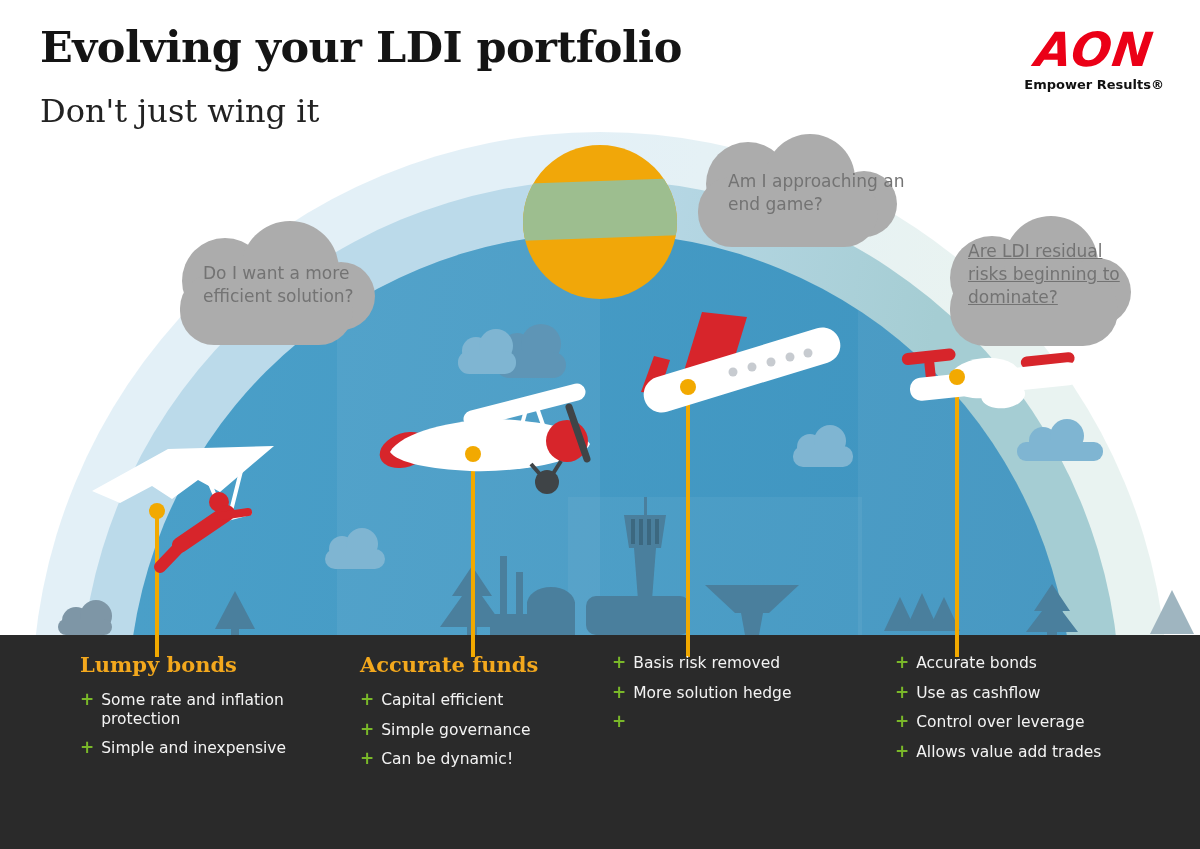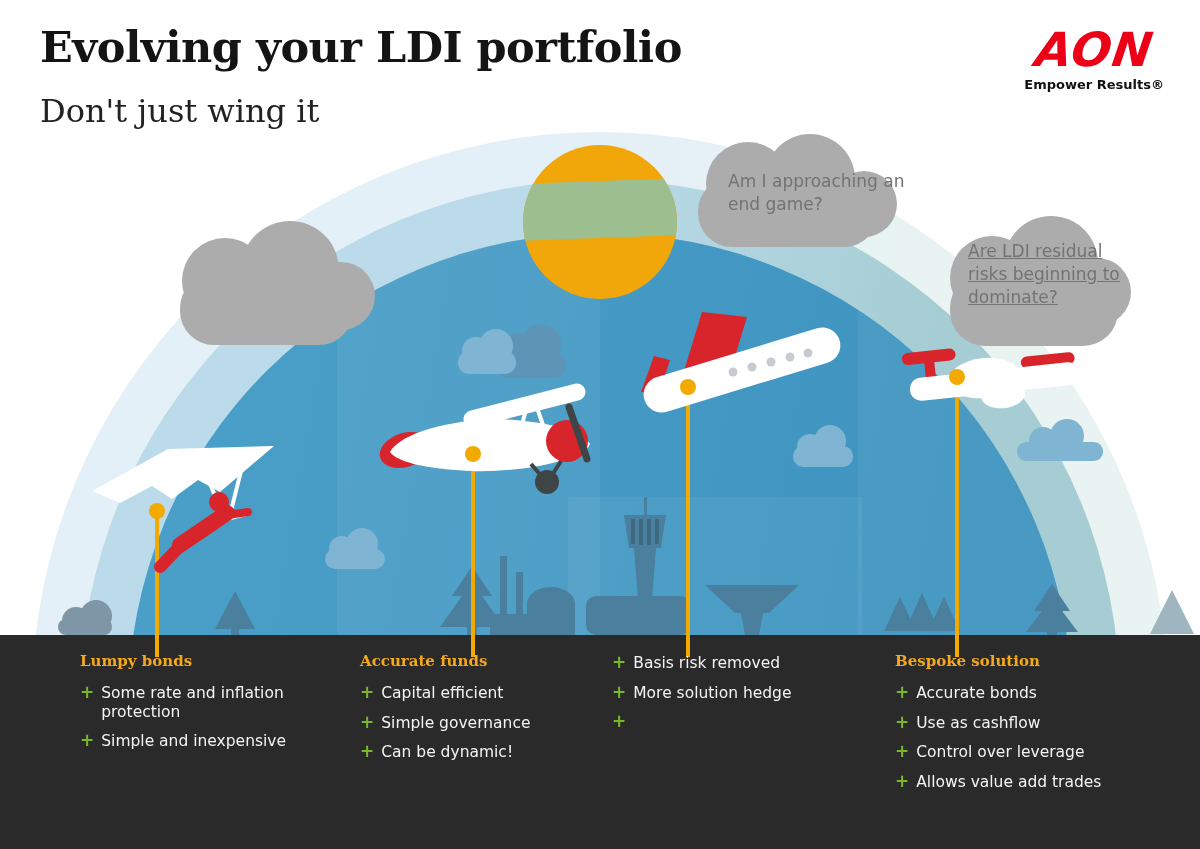--- a/index.html
+++ b/index.html
@@ -48,21 +48,21 @@
   .cloud-text-2{left:728px;top:170px;width:178px;}
   .cloud-text-3{left:968px;top:240px;width:152px;text-decoration:underline;}
 
   
   .col{position:absolute;top:652px;}
   .col-1{left:80px;width:278px;}
   .col-2{left:360px;width:240px;}
   .col-3{left:612px;width:282px;}
   .col-4{left:895px;width:260px;}
   .col h3{margin:0 0 12px 0;font-family:"DejaVu Serif",serif;font-weight:700;
-          font-size:15px;color:#f3a81d;}
+          font-size:21px;color:#f3a81d;}
   .col ul{list-style:none;margin:0;padding:0;}
   .col li{display:flex;align-items:baseline;gap:7px;margin-bottom:9px;
           font-size:15.5px;line-height:1.2;color:#f3f3f3;}
   .plus{color:#7ab829;font-weight:700;font-size:17px;flex:0 0 auto;}
 </style>
 </head>
 <body>
 
 <div class="canvas">
 
@@ -239,20 +239,21 @@
     </g>
   </svg>
 
   <div class="title">Evolving your LDI portfolio</div>
   <div class="subtitle">Don't just wing it</div>
   <div class="logo">
     <div class="logo-text">AON</div>
     <div class="logo-tagline">Empower Results®</div>
   </div>
 
+  <div class="cloud-text cloud-text-1">Do I want a more efficient solution?</div>
   <div class="cloud-text cloud-text-2">Am I approaching an end game?</div>
   <div class="cloud-text cloud-text-3">Are LDI residual risks beginning to dominate?</div>
 
   <div class="col col-1">
     <h3>Lumpy bonds</h3>
     <ul>
       <li>
         <span class="plus">+</span>
         <span>Some rate and inflation protection</span>
         </li>
@@ -291,21 +292,20 @@
         <span class="plus">+</span>
         <span>More solution hedge</span>
         </li>
       <li>
         <span class="plus">+</span>
         </li>
     </ul>
   </div>
 
   <div class="col col-4">
-    <h3>Bespoke solution</h3>
     <ul>
       <li>
         <span class="plus">+</span>
         <span>Accurate bonds</span>
         </li>
       <li>
         <span class="plus">+</span>
         <span>Use as cashflow</span>
         </li>
       <li>

